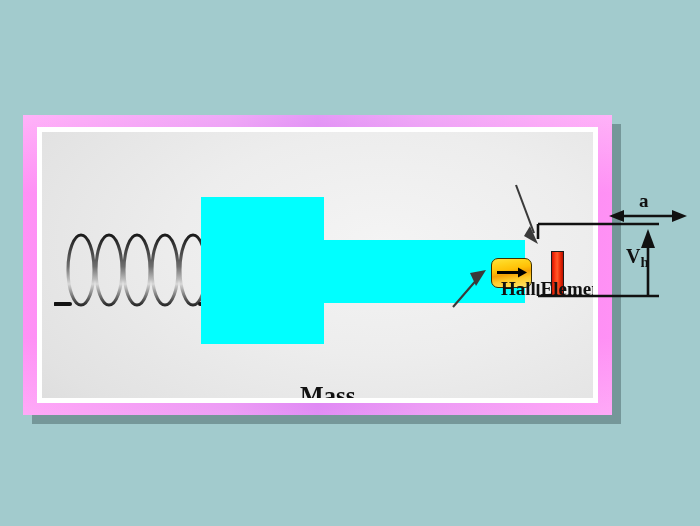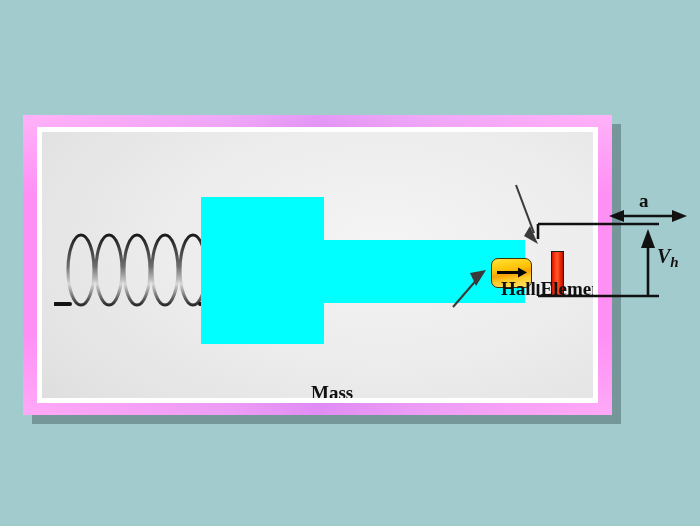--- a/index.html
+++ b/index.html
@@ -59,24 +59,24 @@
   
   .hall-bar{
     position:absolute;left:509px;top:119px;width:13px;height:45px;
     background:linear-gradient(90deg,#d11400 0%,#ff3b14 28%,#ff5a2a 48%,#ef2d08 72%,#b81000 100%);
     border:1.3px solid #1c1c1c;
     box-sizing:border-box;
   }
 
   
   .lbl{position:absolute;font-weight:bold;color:#111;white-space:nowrap;}
-  .lbl-mass{left:269px;top:250px;font-size:19px;}
+  .lbl-mass{left:258px;top:250px;font-size:25px;}
   .lbl-hall{left:459px;top:146px;font-size:19px;}
   .lbl-a{left:639px;top:190px;font-size:19px;}
-  .lbl-vh{left:657px;top:245px;font-size:20px;font-style:italic;}
+  .lbl-vh{left:626px;top:245px;font-size:20px;}
   .lbl-vh .sub{font-size:15px;vertical-align:-0.28em;}
 
   
   #overlay{position:absolute;left:0;top:0;width:700px;height:526px;pointer-events:none;}
 </style>
 </head>
 <body>
 
 <div id="stage">
 

